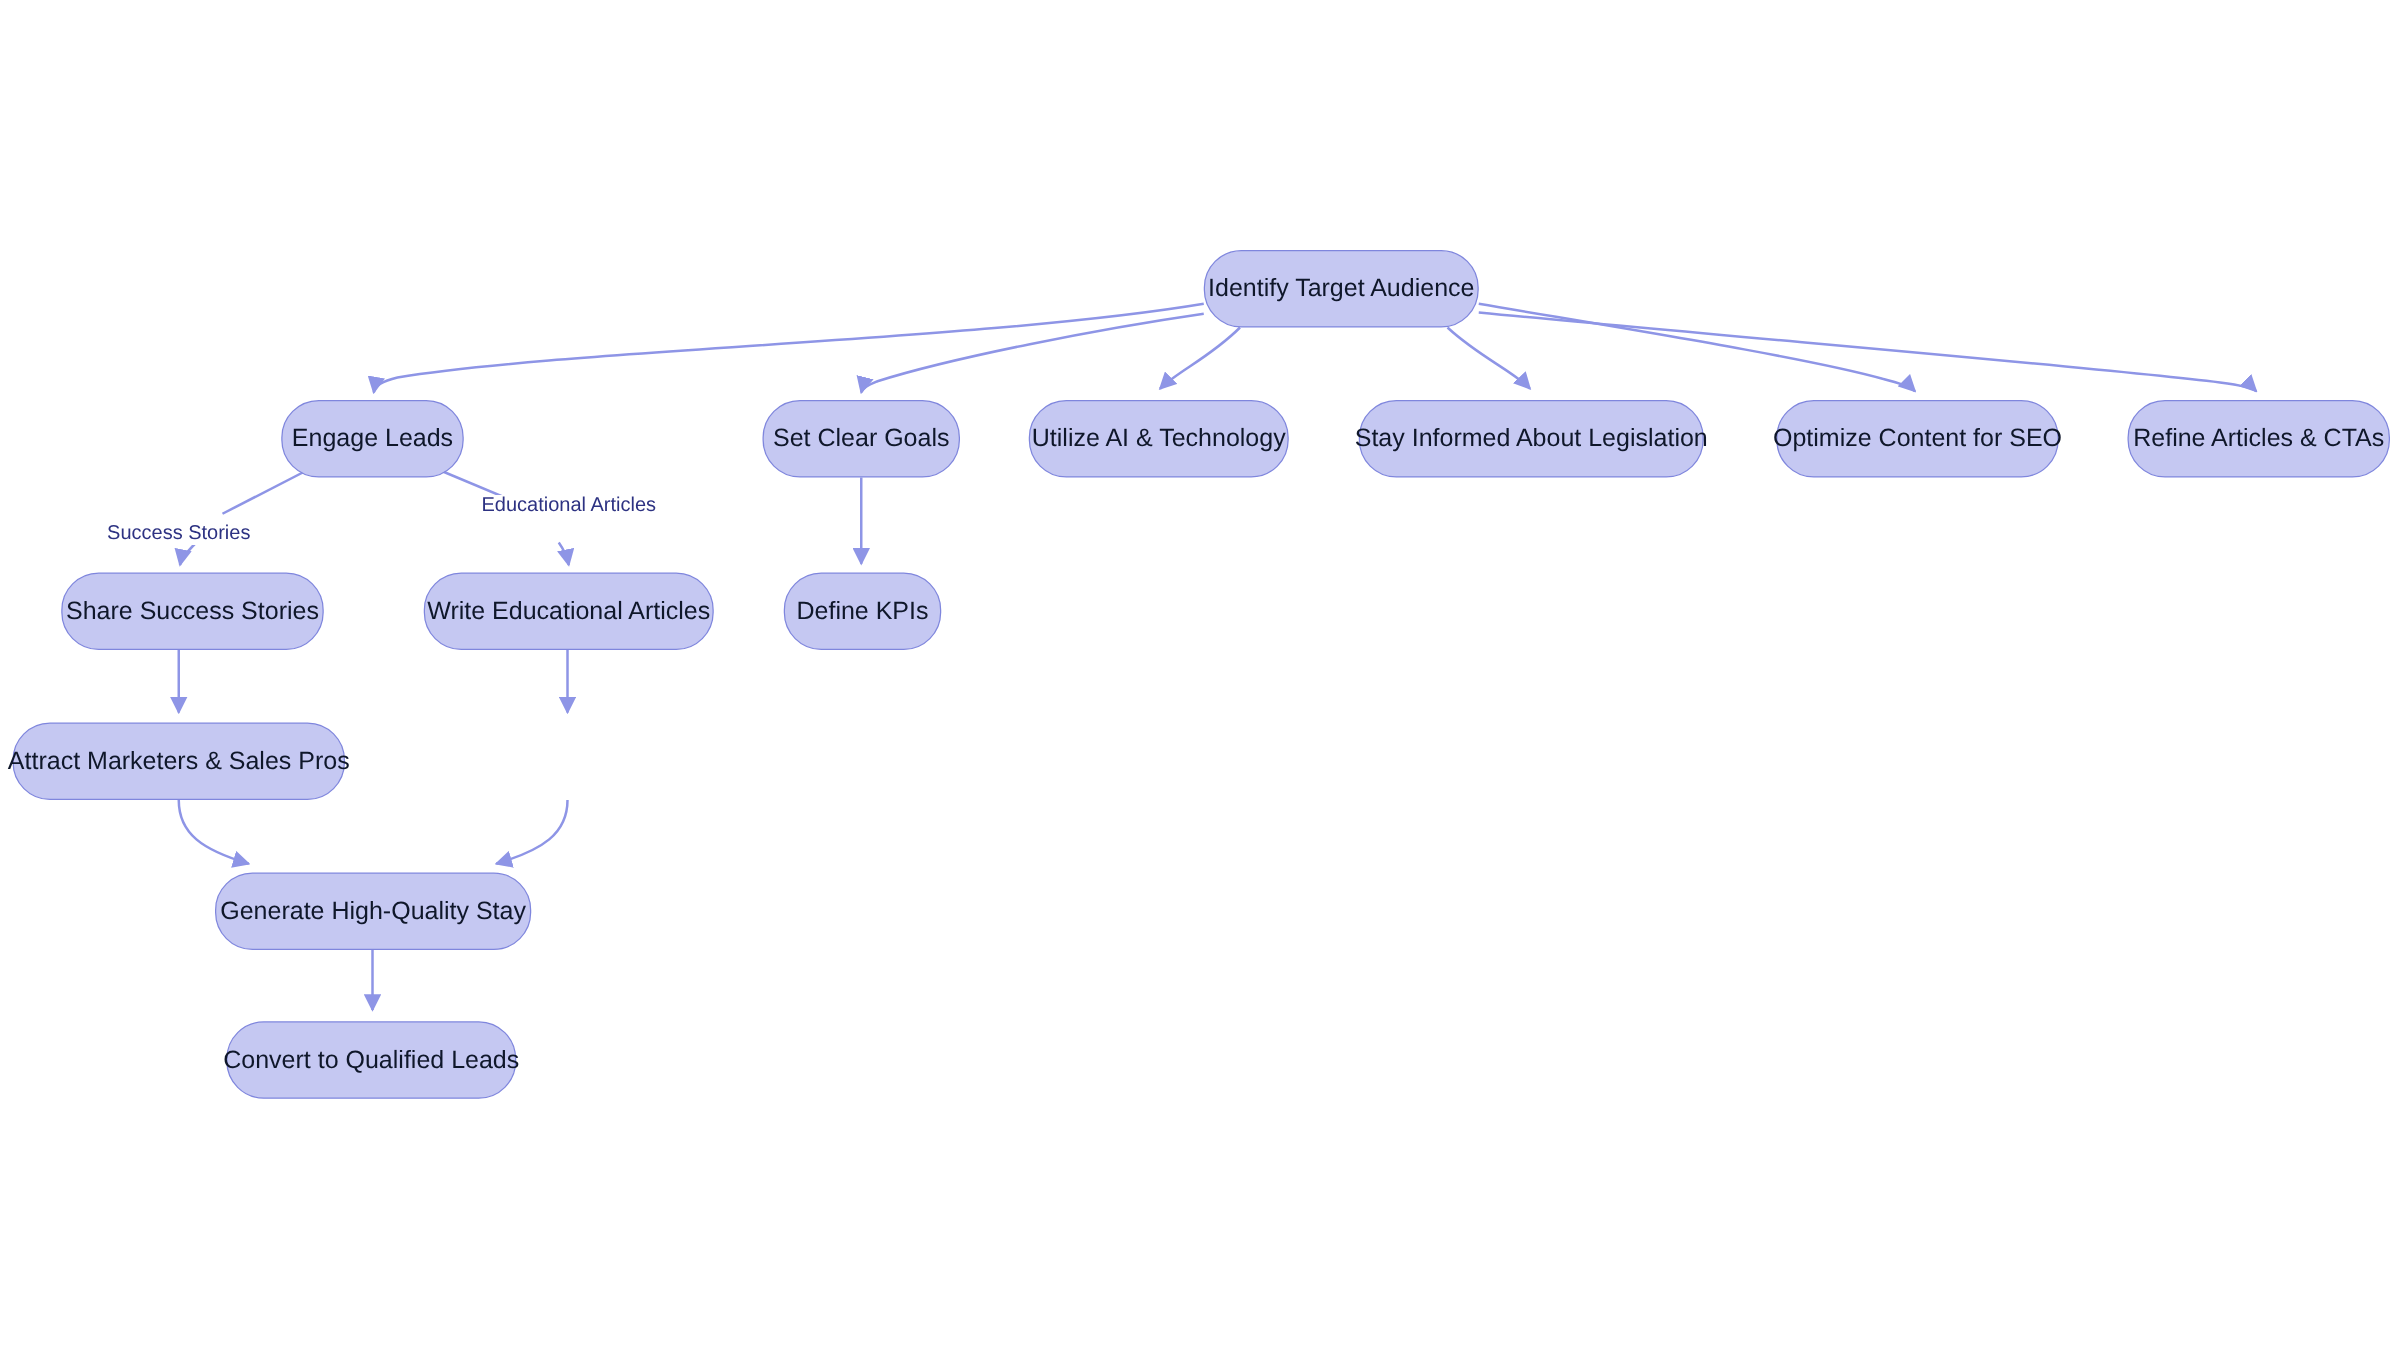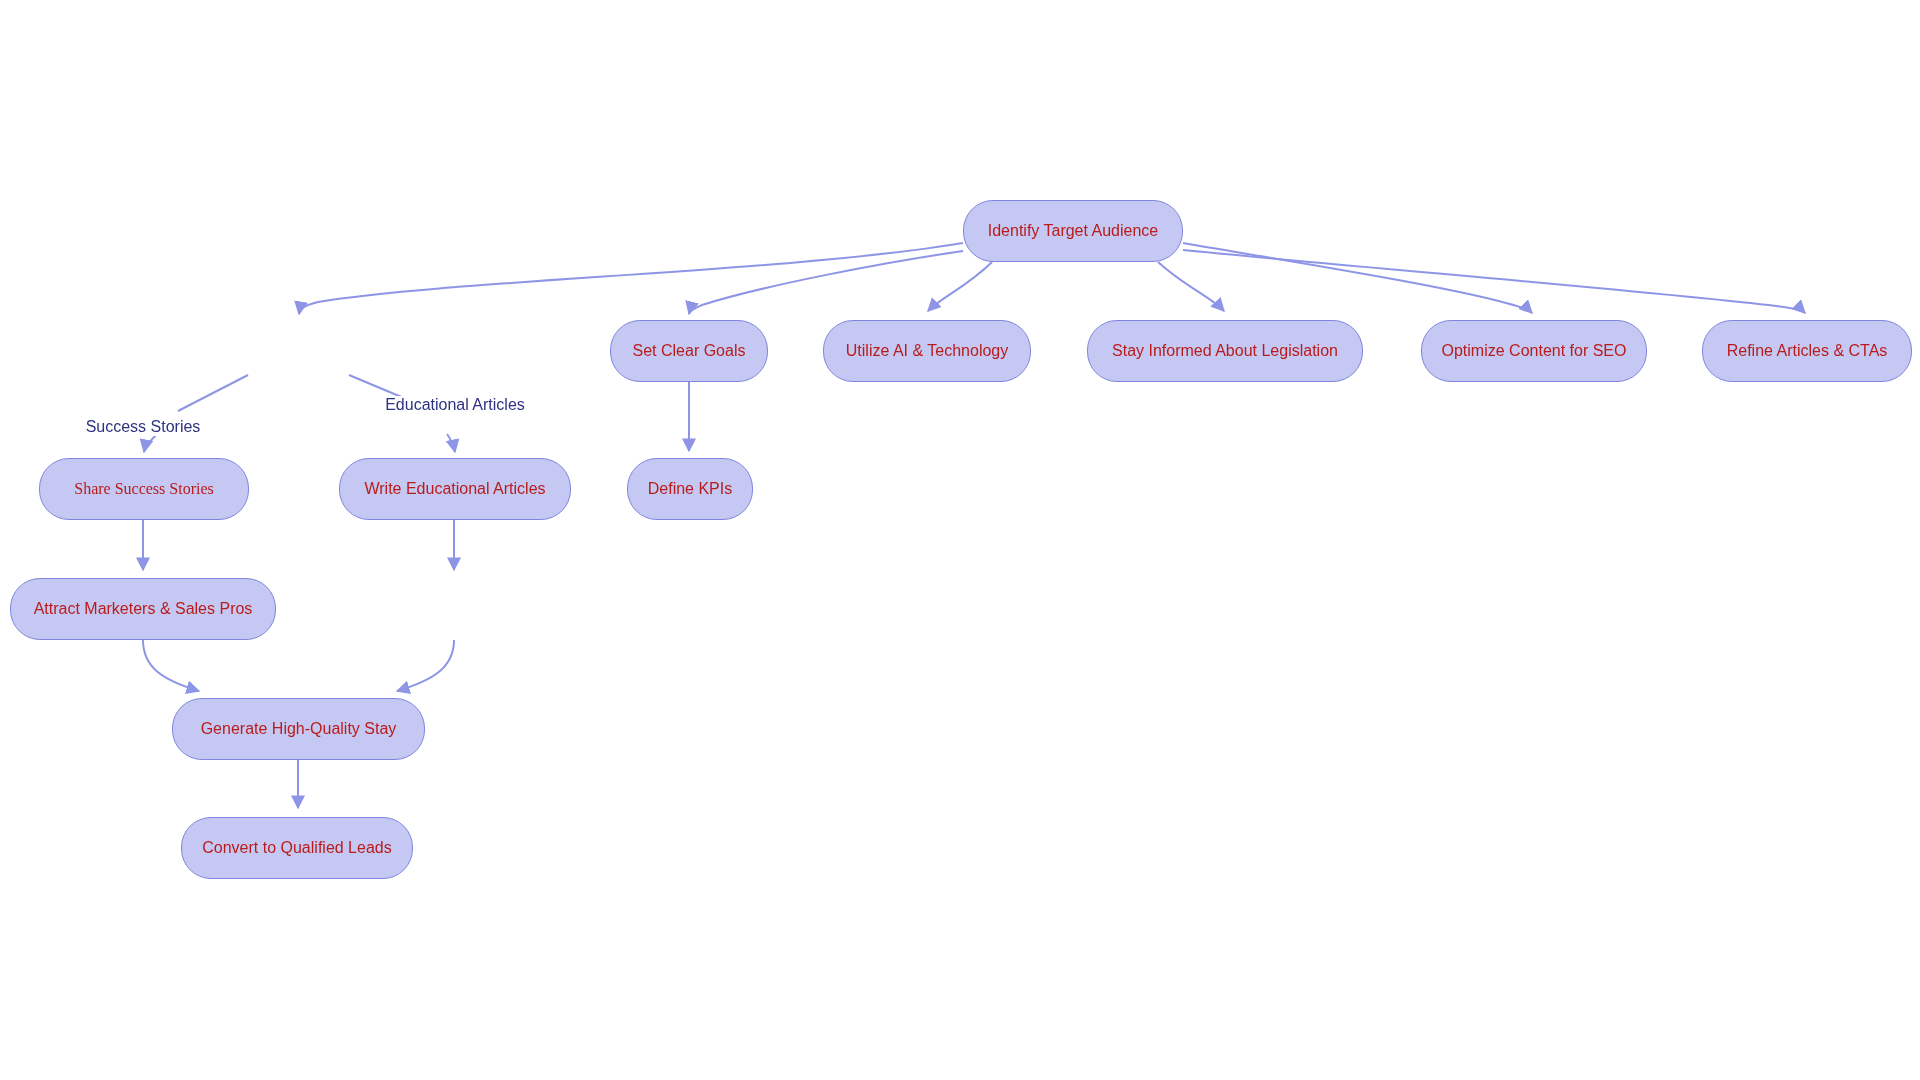--- a/index.html
+++ b/index.html
@@ -12,22 +12,22 @@
   }
   .edge-layer{position:absolute;left:0;top:0;width:1920px;height:1080px;}
   .node{
     position:absolute;
     height:62px;
     background:#c5c8f2;
     border:1.5px solid #7f86dd;
     border-radius:30px;
     box-sizing:border-box;
     display:flex;align-items:center;justify-content:center;
-    color:#b91c1c;
-    font-size:16px;
+    color:#0f172a;
+    font-size:20px;
     white-space:nowrap;
     z-index:2;
   }
   .edge-label{
     position:absolute;
     transform:translate(-50%,-50%);
     color:#2d3282;
     font-size:16px;
     white-space:nowrap;
     z-index:3;
@@ -66,32 +66,33 @@
 
       <path d="M143,640 C143,667 162,680 199,691" marker-end="url(#arrow)"></path>
       <path d="M454,640 C454,667 434,680 397,691" marker-end="url(#arrow)"></path>
 
       <path d="M298,760 L298,808" marker-end="url(#arrow)"></path>
     </g>
   </svg>
 
   <div class="node" style="left:963px;top:200px;width:220px;">Identify Target Audience</div>
 
+  <div class="node" style="left:225px;top:320px;width:146px;">Engage Leads</div>
 
   <div class="node" style="left:610px;top:320px;width:158px;text-align:center;">Set Clear Goals</div>
 
   <div class="node" style="left:823px;top:320px;width:208px;">Utilize AI &amp; Technology</div>
 
   <div class="node" style="left:1087px;top:320px;width:276px;">Stay Informed About Legislation</div>
 
   <div class="node" style="left:1421px;top:320px;width:226px;">Optimize Content for SEO</div>
 
   <div class="node" style="left:1702px;top:320px;width:210px;">Refine Articles &amp; CTAs</div>
 
-  <div class="node" style="left:39px;top:458px;width:210px;font-family:Liberation Serif, serif;">Share Success Stories</div>
+  <div class="node" style="left:49px;top:458px;width:210px;">Share Success Stories</div>
 
   <div class="node" style="left:339px;top:458px;width:232px;">Write Educational Articles</div>
 
   <div class="node" style="left:627px;top:458px;width:126px;">Define KPIs</div>
 
   <div class="node" style="left:10px;top:578px;width:266px;">Attract Marketers &amp; Sales Pros</div>
 
 
   <div class="node" style="left:172px;top:698px;width:253px;">Generate High-Quality Stay</div>
 

